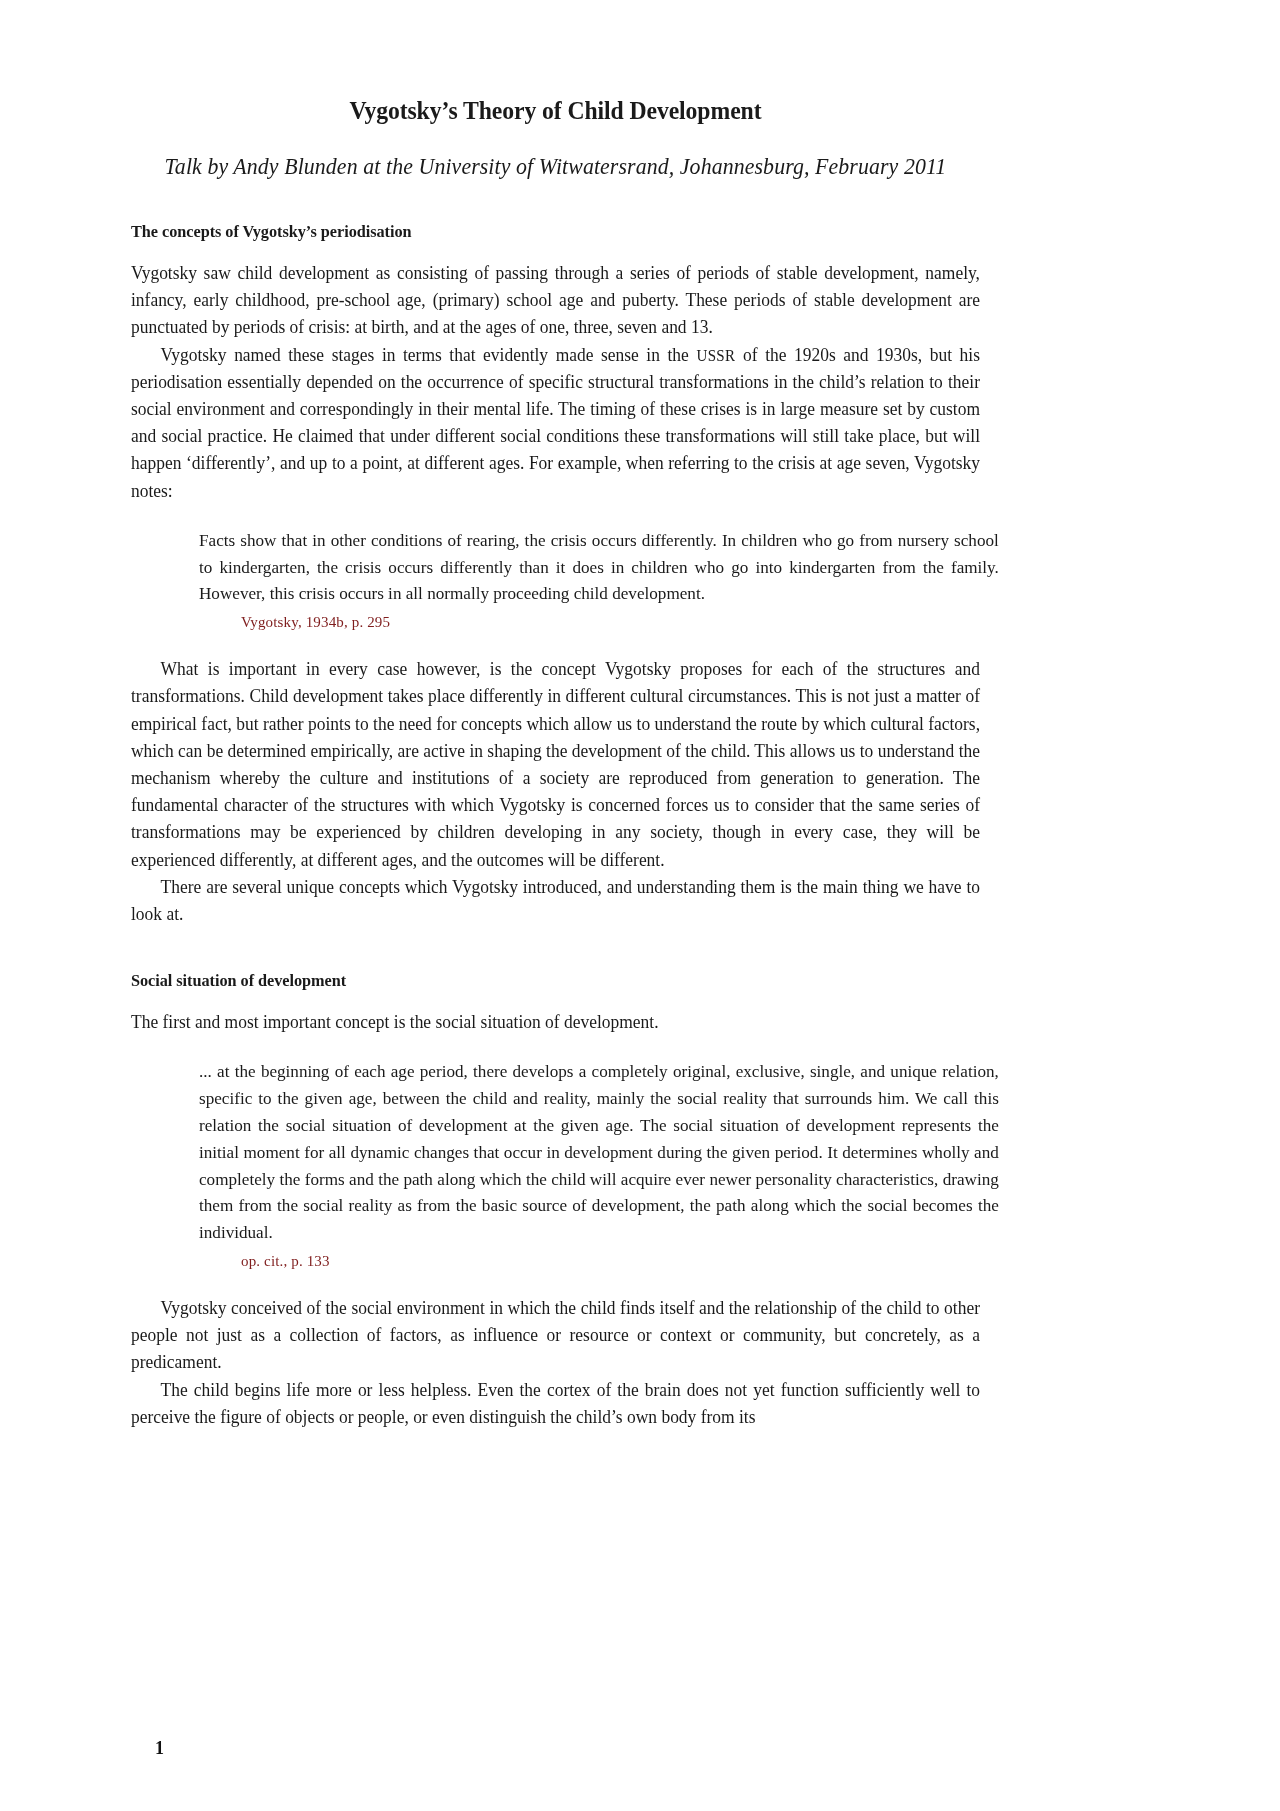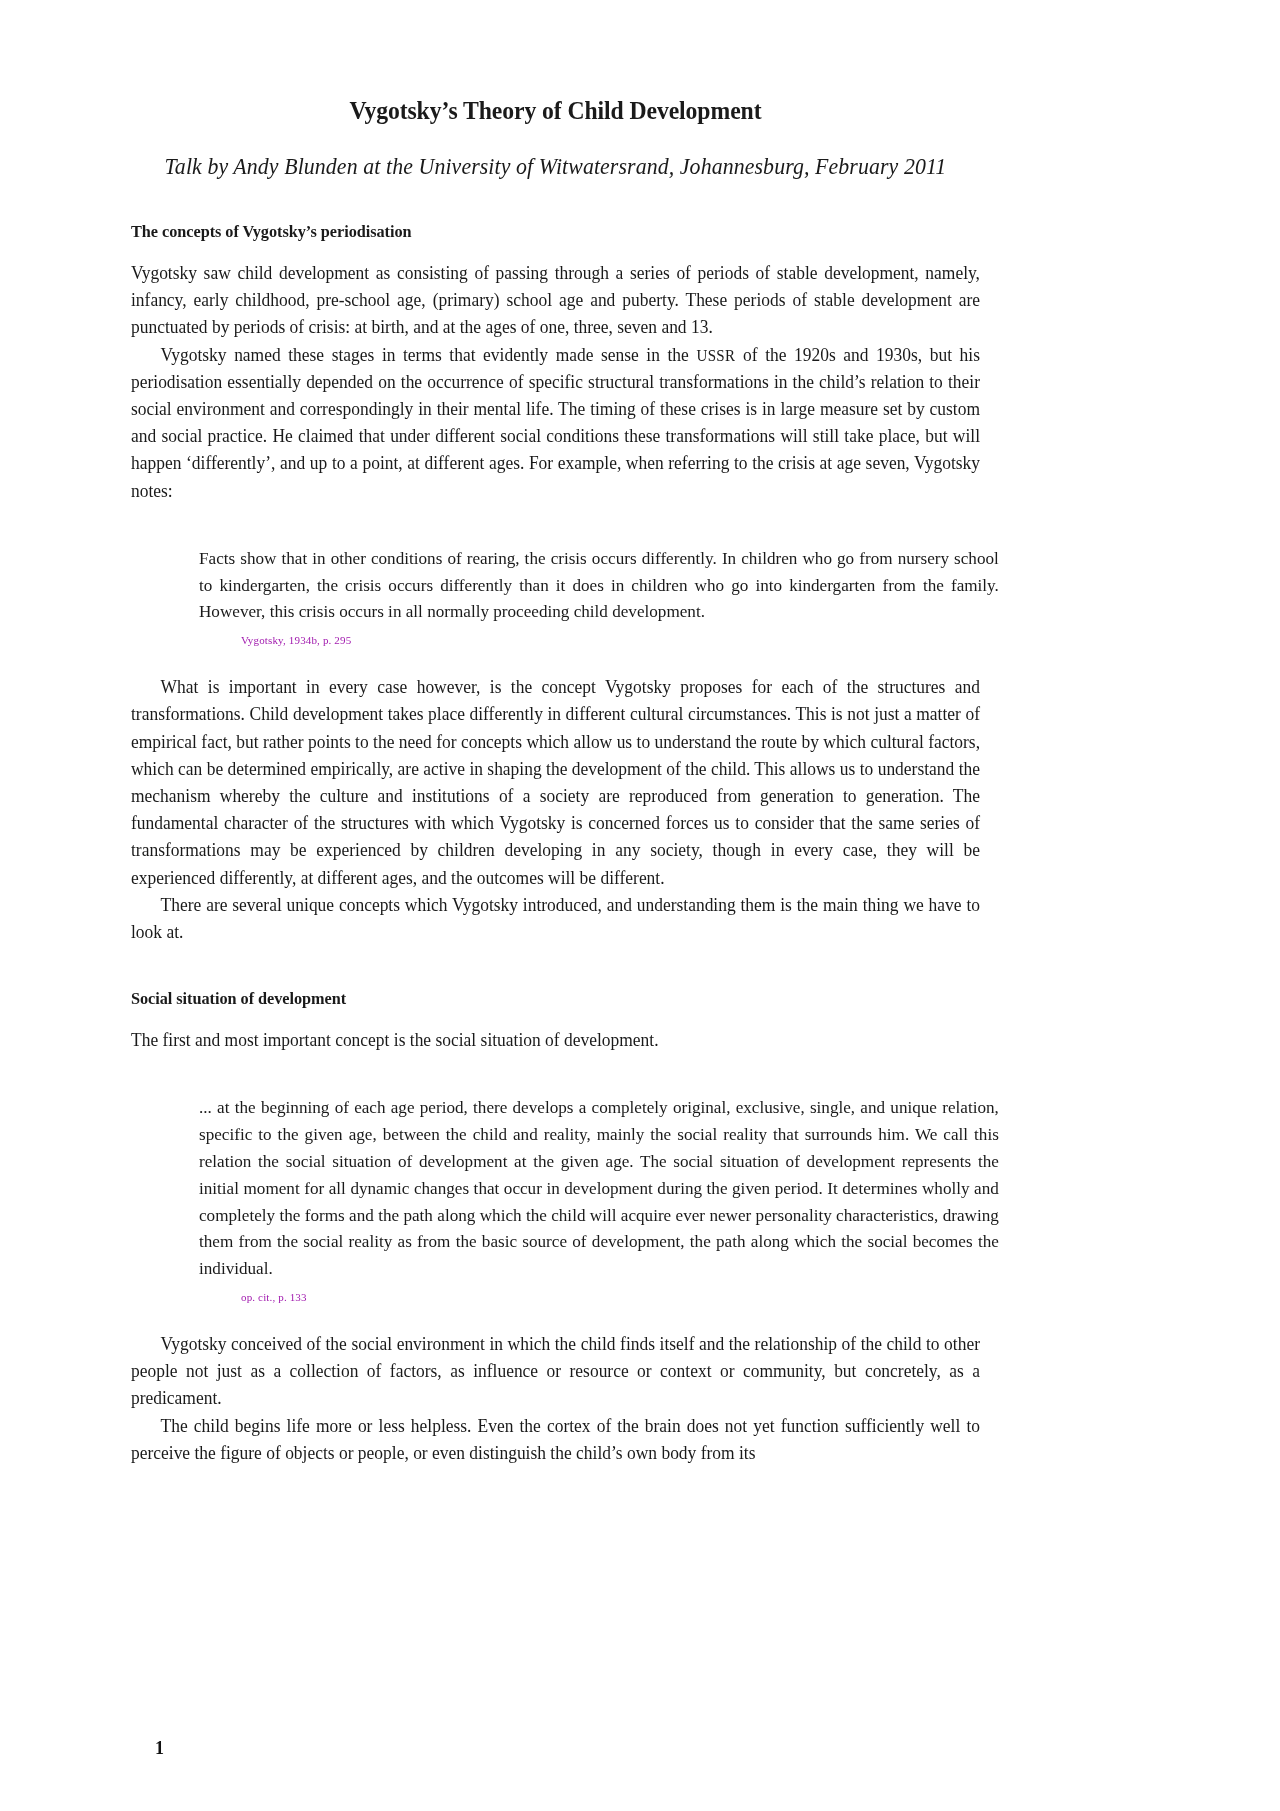--- a/index.html
+++ b/index.html
@@ -97,26 +97,26 @@
   }
   blockquote.quote p {
     font-size: 17.4px;
     line-height: 26.8px;
     text-align: justify;
     margin: 0;
     transform: scaleX(0.985);
     transform-origin: left center;
   }
   .quote-block {
-    margin-top: 40px;
+    margin-top: 22px;
     margin-bottom: 22px;
   }
   .citation {
-    color: #a21caf;
-    font-size: 11px;
+    color: #7f1d1d;
+    font-size: 15px;
     line-height: 24px;
     margin-left: 110px;
     margin-top: 3px;
     letter-spacing: 0.15px;
   }
   
   .smallcaps {
     font-size: 0.86em;
     letter-spacing: 0.4px;
   }

